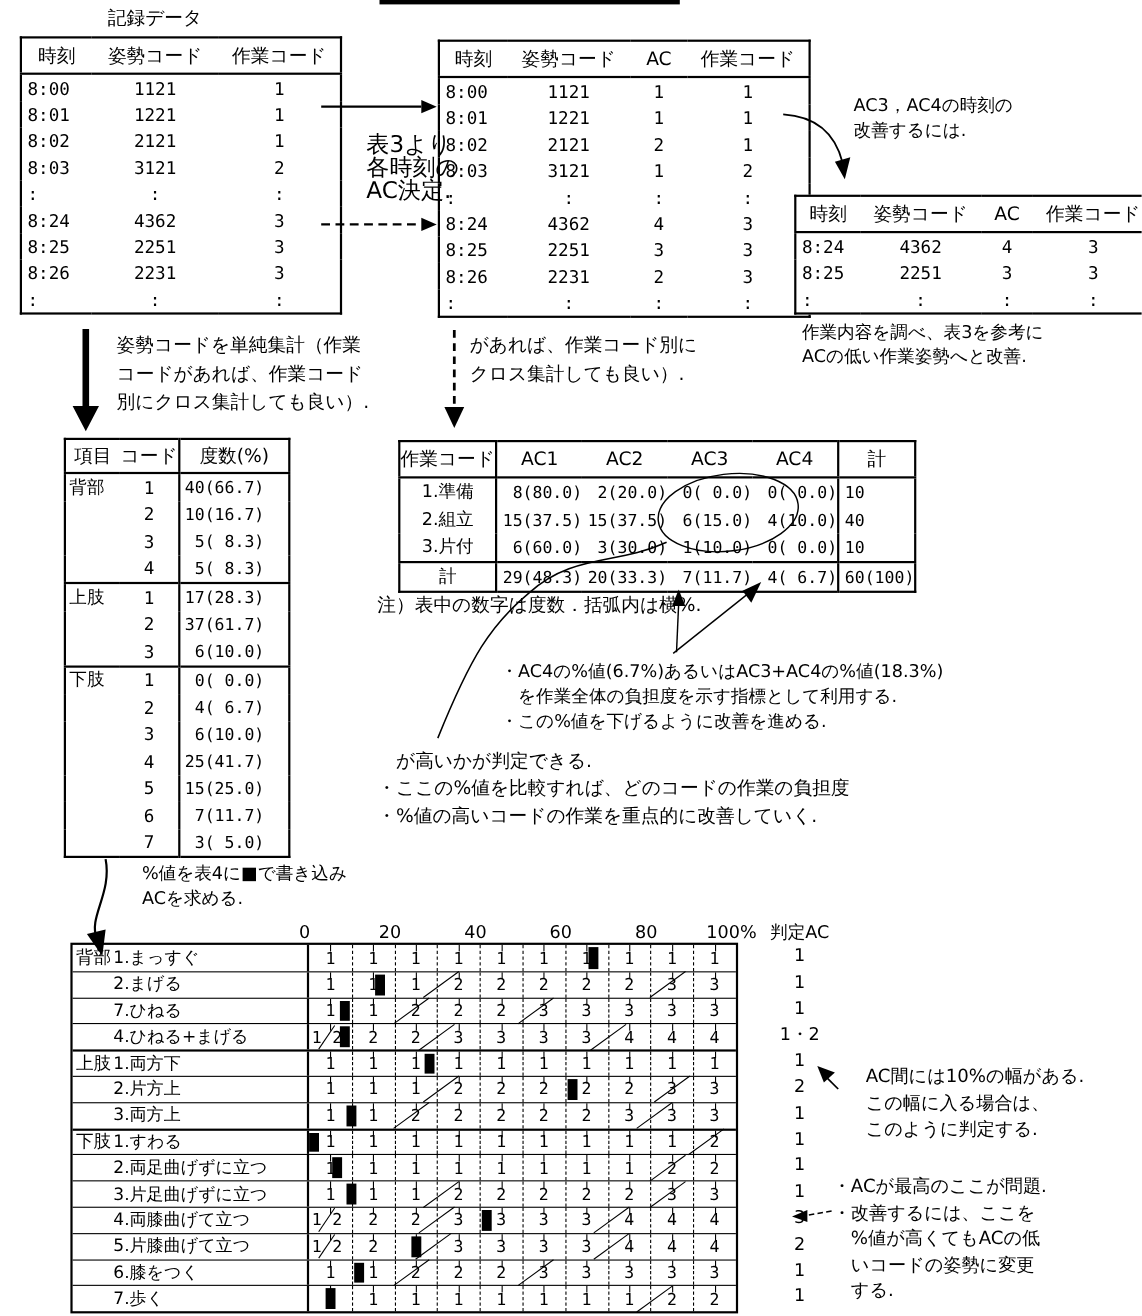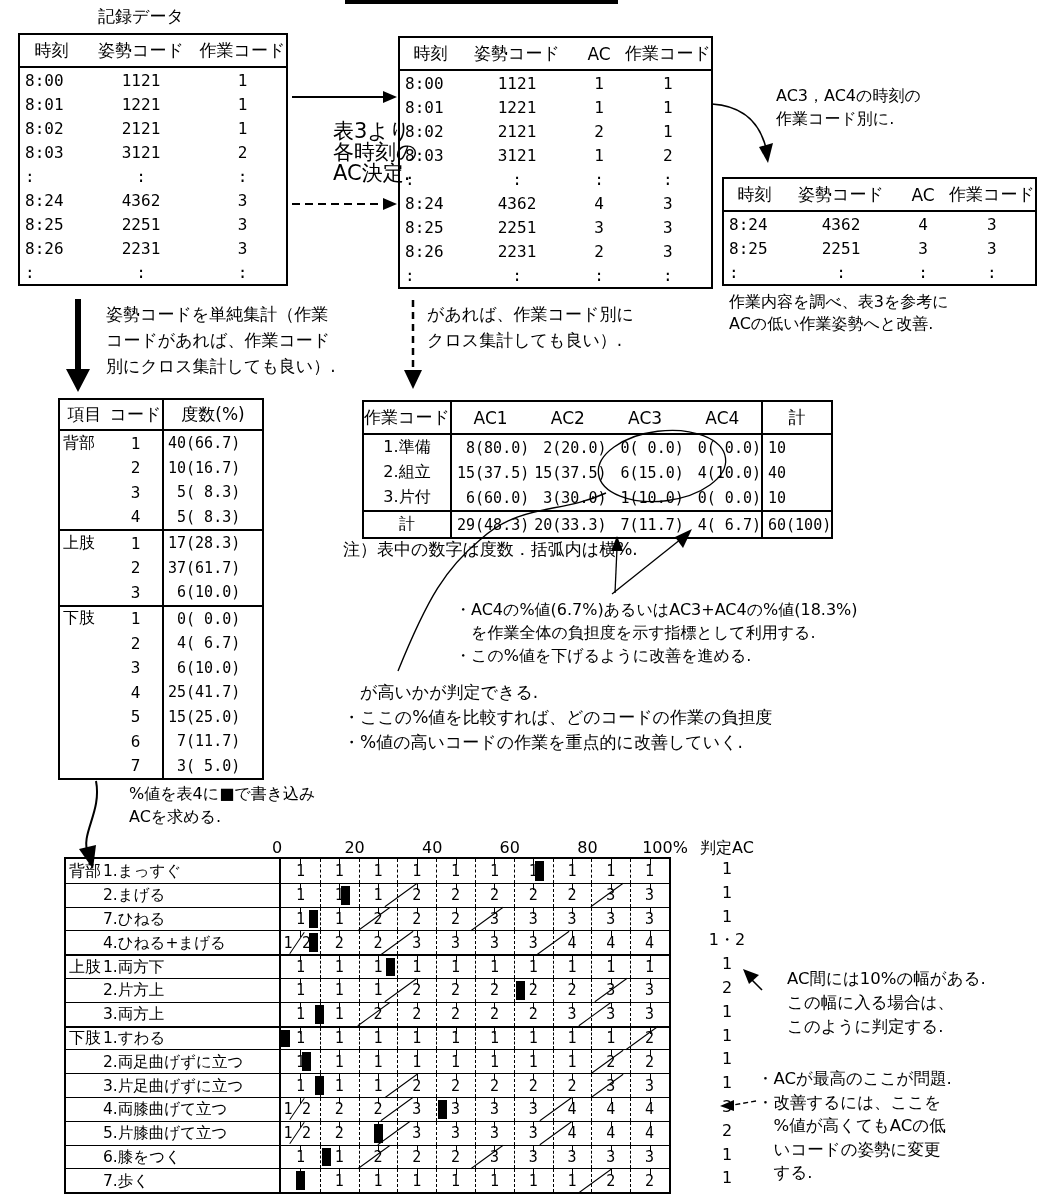--- a/index.html
+++ b/index.html
@@ -4,21 +4,21 @@
 <style>
   html,body{margin:0;padding:0;background:#fff;}
   .canvas{position:relative;width:1038px;height:1196px;background:#fff;color:#000;
           font-family:"DejaVu Sans","Liberation Sans",sans-serif;overflow:hidden;}
   .abs{position:absolute;}
   .topbar{position:absolute;left:345px;top:0;width:273px;height:4px;background:#000;}
   .note{position:absolute;white-space:pre;}
   .note div{white-space:pre;}
   
   table.rec{border-collapse:collapse;border:2px solid #000;table-layout:fixed;background:#fff;}
-  table.rec th{border-bottom:2px solid #000;font-weight:normal;font-size:17px;padding:4px 0;white-space:nowrap;margin-left:48px;}
+  table.rec th{border-bottom:2px solid #000;font-weight:normal;font-size:17px;padding:4px 12px;white-space:nowrap;margin-left:48px;}
   table.rec td{text-align:center;font:16px "DejaVu Sans Mono","Liberation Mono",monospace;height:24px;padding:0;}
   table.rec td:first-child{text-align:left;padding-left:5px;}
   
   table.freq{border-collapse:collapse;border:2px solid #000;table-layout:fixed;}
   table.freq th{border-bottom:2px solid #000;font-weight:normal;font-size:17px;padding:3px 0;}
   table.freq th.v,table.freq td.v{border-left:2px solid #000;}
   table.freq td{height:24.5px;padding:0;font-size:16px;}
   table.freq tr.gfirst td{border-top:2px solid #000;}
   table.freq td.item{text-align:left;padding-left:3px;}
   table.freq td.code{text-align:center;font-family:"DejaVu Sans Mono","Liberation Mono",monospace;}
@@ -373,21 +373,21 @@
             <td class="num">20(33.3)</td>
             <td class="num"> 7(11.7)</td>
             <td class="num"> 4( 6.7)</td>
             <td class="num tot">60(100)</td>
           </tr>
         </tbody>
       </table>
     </div>
 
   <div class="note" style="left:333px;top:121px;font-size:21px;line-height:21px;"><div>表3より</div><div>各時刻の</div><div>AC決定.</div></div>
-  <div class="note" style="left:776px;top:84px;font-size:16px;line-height:23px;"><div>AC3，AC4の時刻の</div><div>作業コード別に.</div></div>
+  <div class="note" style="left:776px;top:84px;font-size:16px;line-height:23px;"><div>AC3，AC4の時刻の</div><div>改善するには.</div></div>
   <div class="note" style="left:729px;top:291px;font-size:16px;line-height:22px;"><div>作業内容を調べ、表3を参考に</div><div>ACの低い作業姿勢へと改善.</div></div>
   <div class="note" style="left:106px;top:301px;font-size:17px;line-height:26px;"><div>姿勢コードを単純集計（作業</div><div>コードがあれば、作業コード</div><div>別にクロス集計しても良い）.</div></div>
   <div class="note" style="left:427px;top:301px;font-size:17px;line-height:26px;"><div>があれば、作業コード別に</div><div>クロス集計しても良い）.</div></div>
   <div class="note" style="left:343px;top:538px;font-size:17px;">注）表中の数字は度数．括弧内は横%.</div>
   <div class="note" style="left:455px;top:598px;font-size:16px;line-height:23px;"><div>・AC4の%値(6.7%)あるいはAC3+AC4の%値(18.3%)</div><div>　を作業全体の負担度を示す指標として利用する.</div><div>・この%値を下げるように改善を進める.</div></div>
   <div class="note" style="left:343px;top:680px;font-size:17px;line-height:25px;"><div>　が高いかが判定できる.</div><div>・ここの%値を比較すれば、どのコードの作業の負担度</div><div>・%値の高いコードの作業を重点的に改善していく.</div></div>
   <div class="note" style="left:129px;top:782px;font-size:16px;line-height:23px;"><div>%値を表4に■で書き込み</div><div>ACを求める.</div></div>
   <div class="note" style="left:787px;top:967px;font-size:16.5px;line-height:24px;"><div>AC間には10%の幅がある.</div><div>この幅に入る場合は、</div><div>このように判定する.</div></div>
   <div class="note" style="left:757px;top:1067px;font-size:16.5px;line-height:23.5px;"><div>・ACが最高のここが問題.</div><div>・改善するには、ここを</div><div>　%値が高くてもACの低</div><div>　いコードの姿勢に変更</div><div>　する.</div></div>
 

